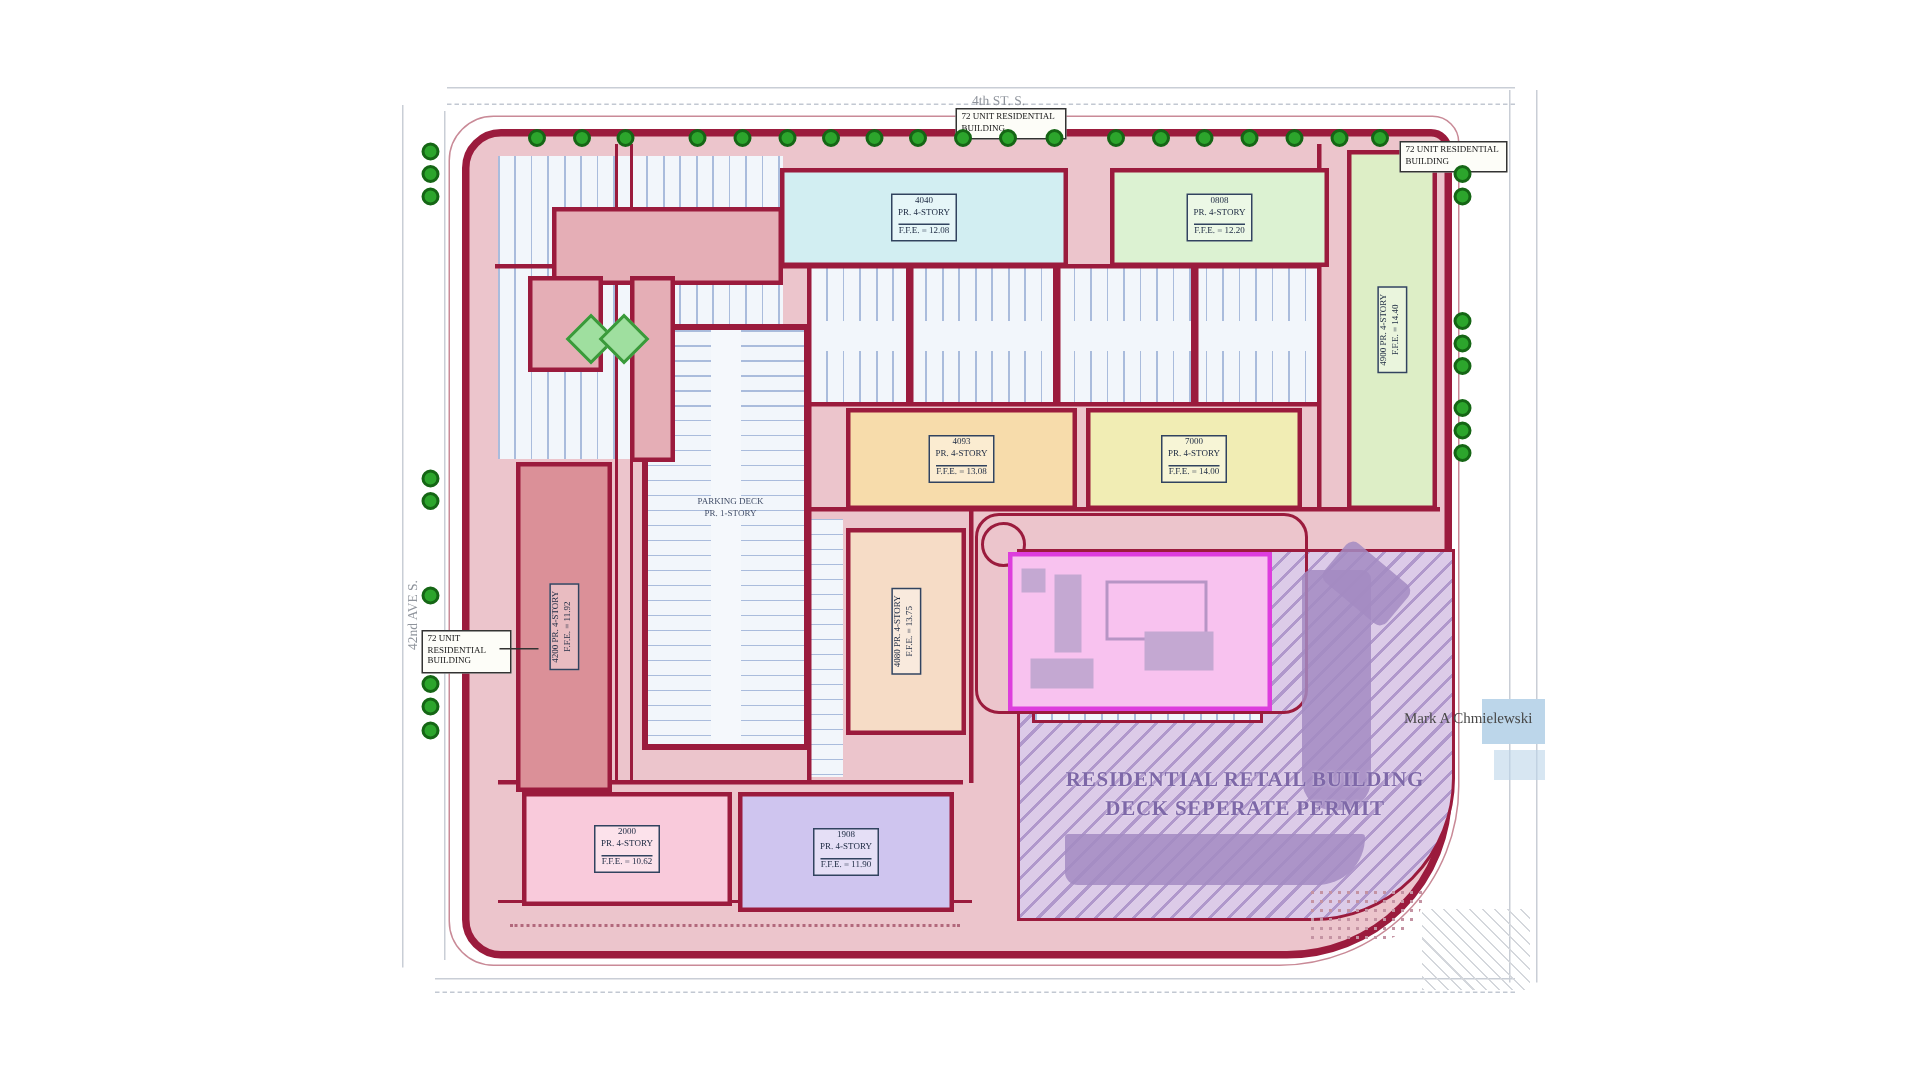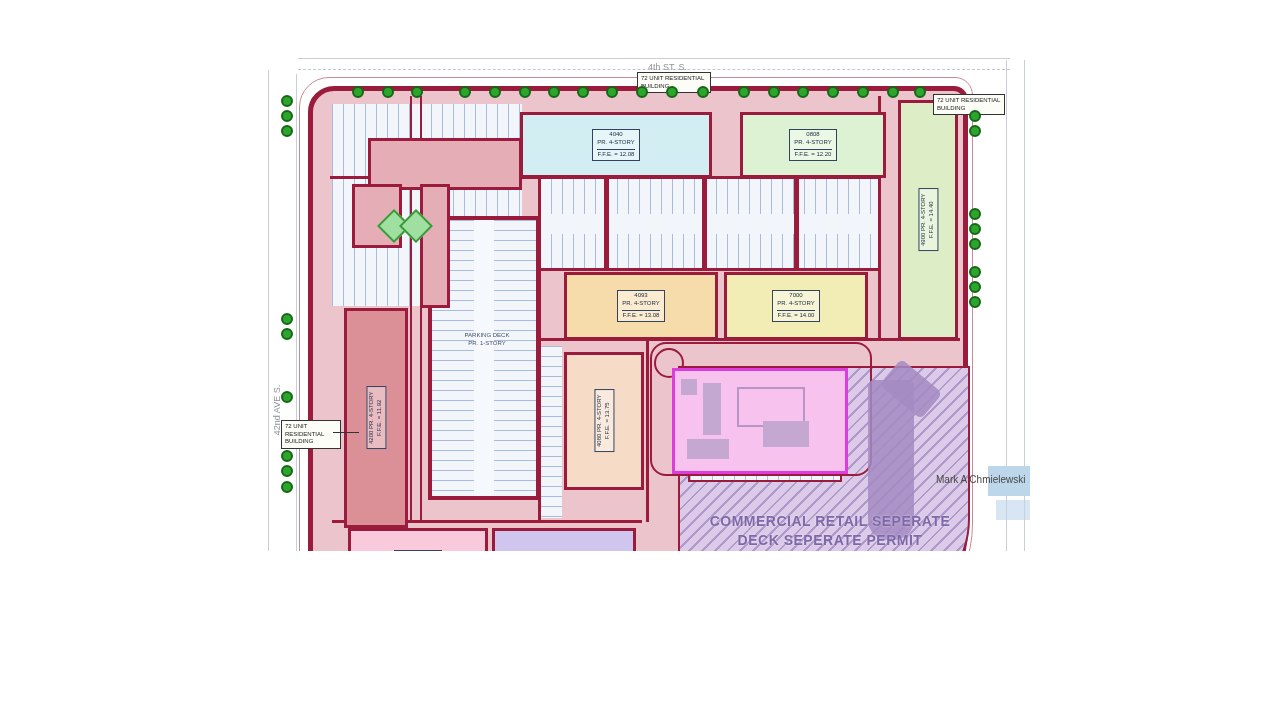--- a/index.html
+++ b/index.html
@@ -1,17 +1,17 @@
 <!DOCTYPE html>
 <html><head>
 <meta charset="utf-8">
 <style>
   html,body{margin:0;padding:0;background:#fff;}
-  #canvas{position:relative;width:1280px;height:551px;background:#ffffff;overflow:hidden;
-          font-family:Liberation Sans, sans-serif;}
+  #canvas{position:relative;width:1280px;height:720px;background:#ffffff;overflow:hidden;
+          font-family:Liberation Serif, serif;}
   
   .gline{position:absolute;background:#c9ced6;}
   .gdash{position:absolute;border-top:1px dashed #c2c8d2;}
   
   #site-boundary{position:absolute;left:308px;top:86px;width:650px;height:543px;
     background:#ecc5cc;border:5px solid #9b1b3d;border-radius:26px 14px 110px 26px;z-index:1;}
   #outer-line{position:absolute;left:299px;top:77px;width:672px;height:565px;
     border:1px solid #c98a97;border-radius:30px 18px 120px 30px;z-index:0;}
   
   .mline{position:absolute;background:#9b1b3d;z-index:3;}
@@ -199,21 +199,21 @@
       <div>PR. 4-STORY</div>
       <div class="ffe">F.F.E. = 11.90</div>
     </div>
   </div>
 
   <div id="commercial"></div>
   <div class="comm-shape" style="left:868px;top:380px;width:46px;height:160px;border-radius:6px 6px 20px 20px;"></div>
   <div class="comm-shape" style="left:710px;top:556px;width:200px;height:34px;border-radius:4px 4px 60px 16px;"></div>
   <div class="comm-shape" style="left:884px;top:372px;width:54px;height:34px;transform:rotate(40deg);border-radius:6px;"></div>
   <div id="commercial-text">
-    <div>COMMERCIAL RETAIL SEPERATE</div>
+    <div>RESIDENTIAL RETAIL BUILDING</div>
     <div>DECK SEPERATE PERMIT</div>
   </div>
 
   <div id="bldg-magenta">
     <div class="mg-fixture" style="left:28px;top:12px;width:18px;height:52px;"></div>
     <div class="mg-outline" style="left:62px;top:16px;width:64px;height:36px;"></div>
     <div class="mg-fixture" style="left:88px;top:50px;width:46px;height:26px;"></div>
     <div class="mg-fixture" style="left:12px;top:68px;width:42px;height:20px;"></div>
     <div class="mg-fixture" style="left:6px;top:8px;width:16px;height:16px;"></div>
   </div>

